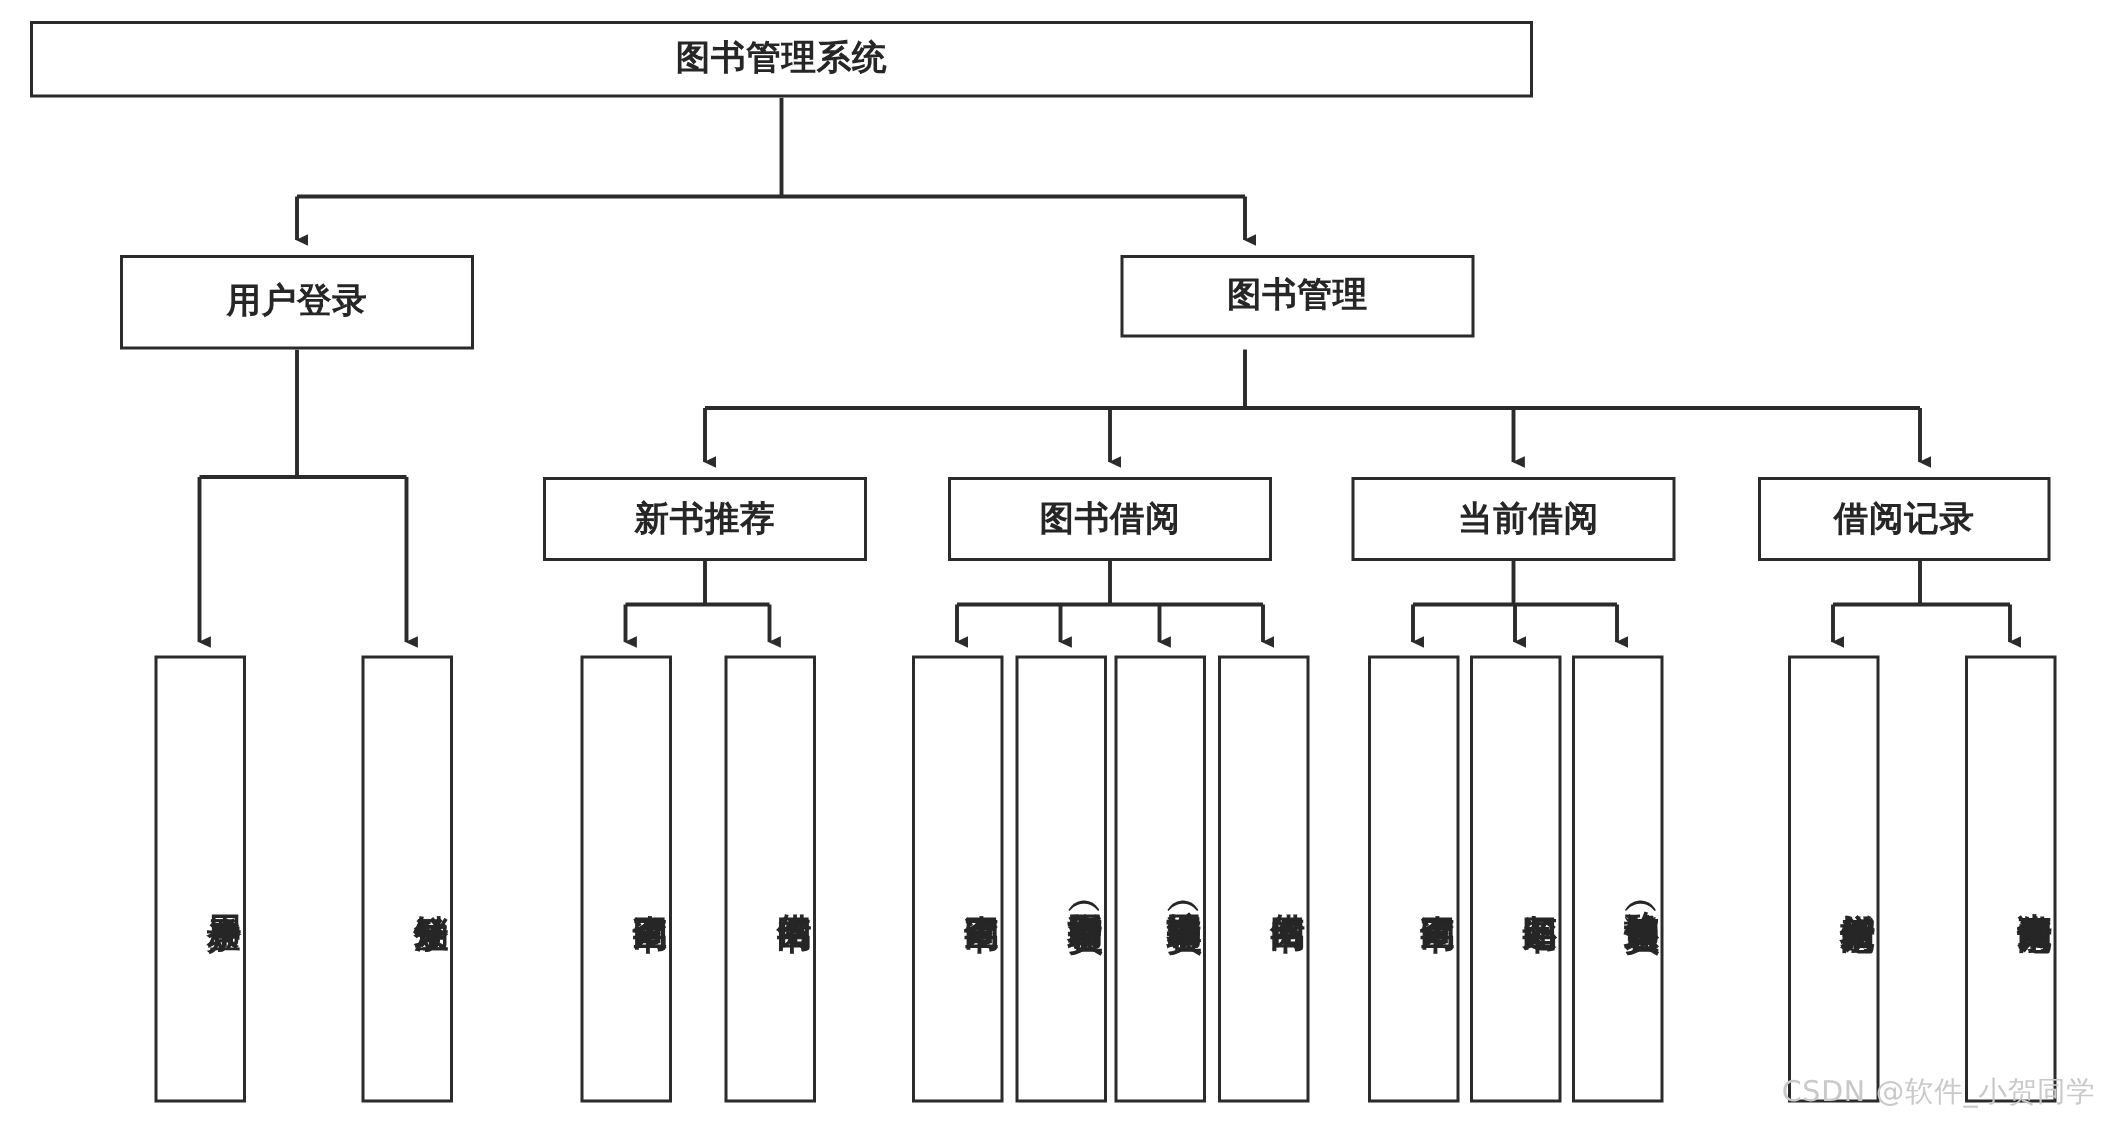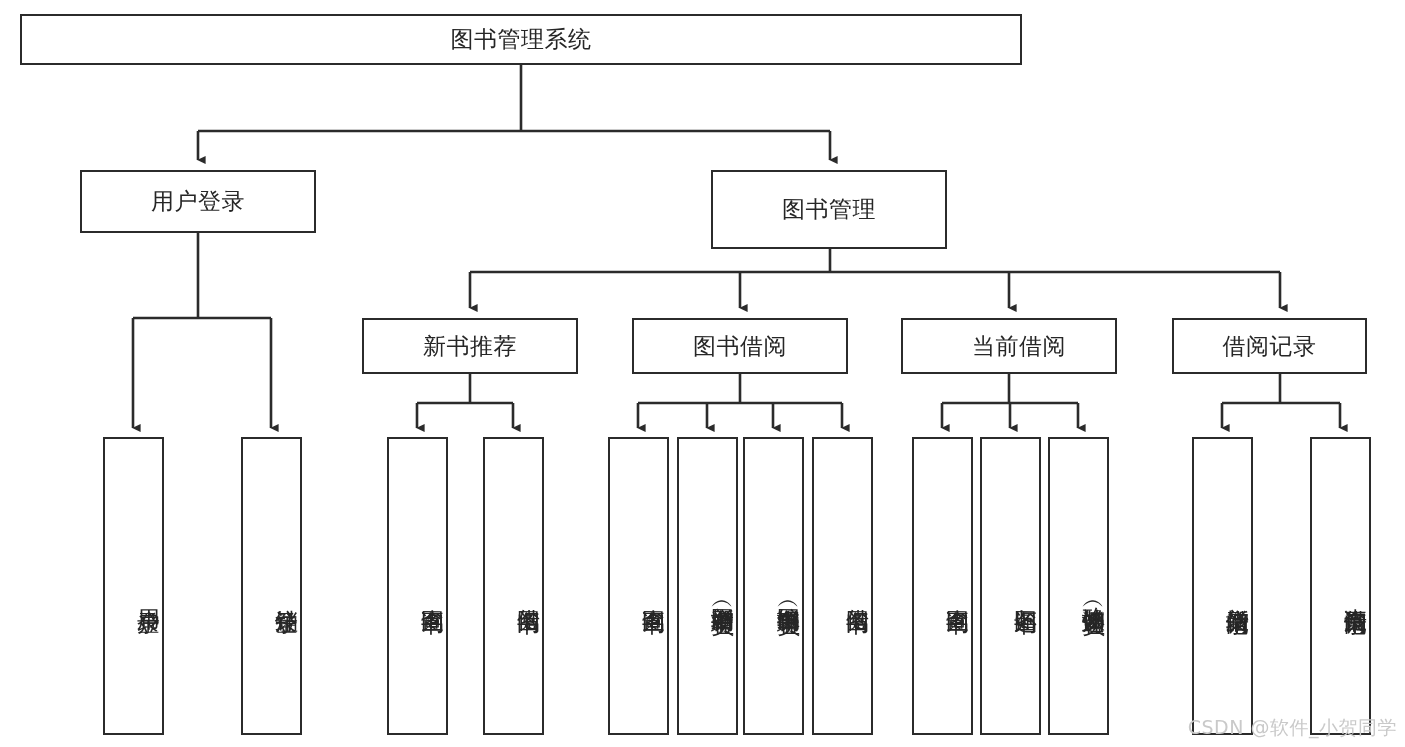--- a/index.html
+++ b/index.html
@@ -28,20 +28,21 @@
   }
   .node {
     position: absolute;
     box-sizing: border-box;
     border: 2px solid #2b2b2b;
     background: #ffffff;
     display: flex;
     align-items: center;
     justify-content: center;
     color: #262626;
+    font-weight: bold;
   }
   .node.horiz {
     font-size: 23px;
     letter-spacing: 0.5px;
   }
   .node.vert {
     writing-mode: vertical-rl;
     text-orientation: upright;
     font-size: 23px;
     letter-spacing: 1px;
@@ -120,21 +121,21 @@
   </svg>
 
   <div class="node horiz" style="left:20px; top:14px; width:1002px; height:51px;">
     <span class="label">图书管理系统</span>
   </div>
 
   <div class="node horiz" style="left:80px; top:170px; width:236px; height:63px;">
     <span class="label">用户登录</span>
   </div>
 
-  <div class="node horiz" style="left:711px; top:170px; width:236px; height:79px;">
+  <div class="node horiz" style="left:747px; top:170px; width:236px; height:55px;">
     <span class="label">图书管理</span>
   </div>
 
   <div class="node horiz" style="left:632px; top:318px; width:216px; height:56px;">
     <span class="label">图书借阅</span>
   </div>
 
   <div class="node horiz" style="left:362px; top:318px; width:216px; height:56px;">
     <span class="label">新书推荐</span>
   </div>

